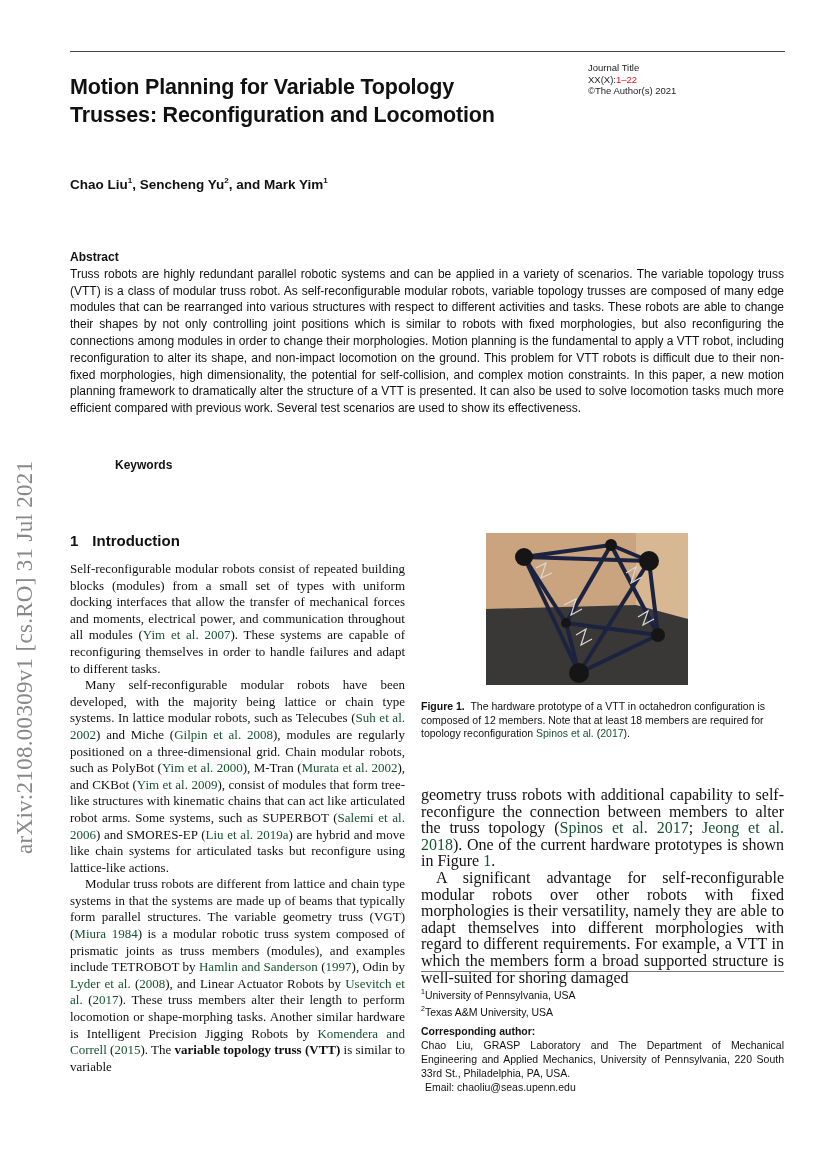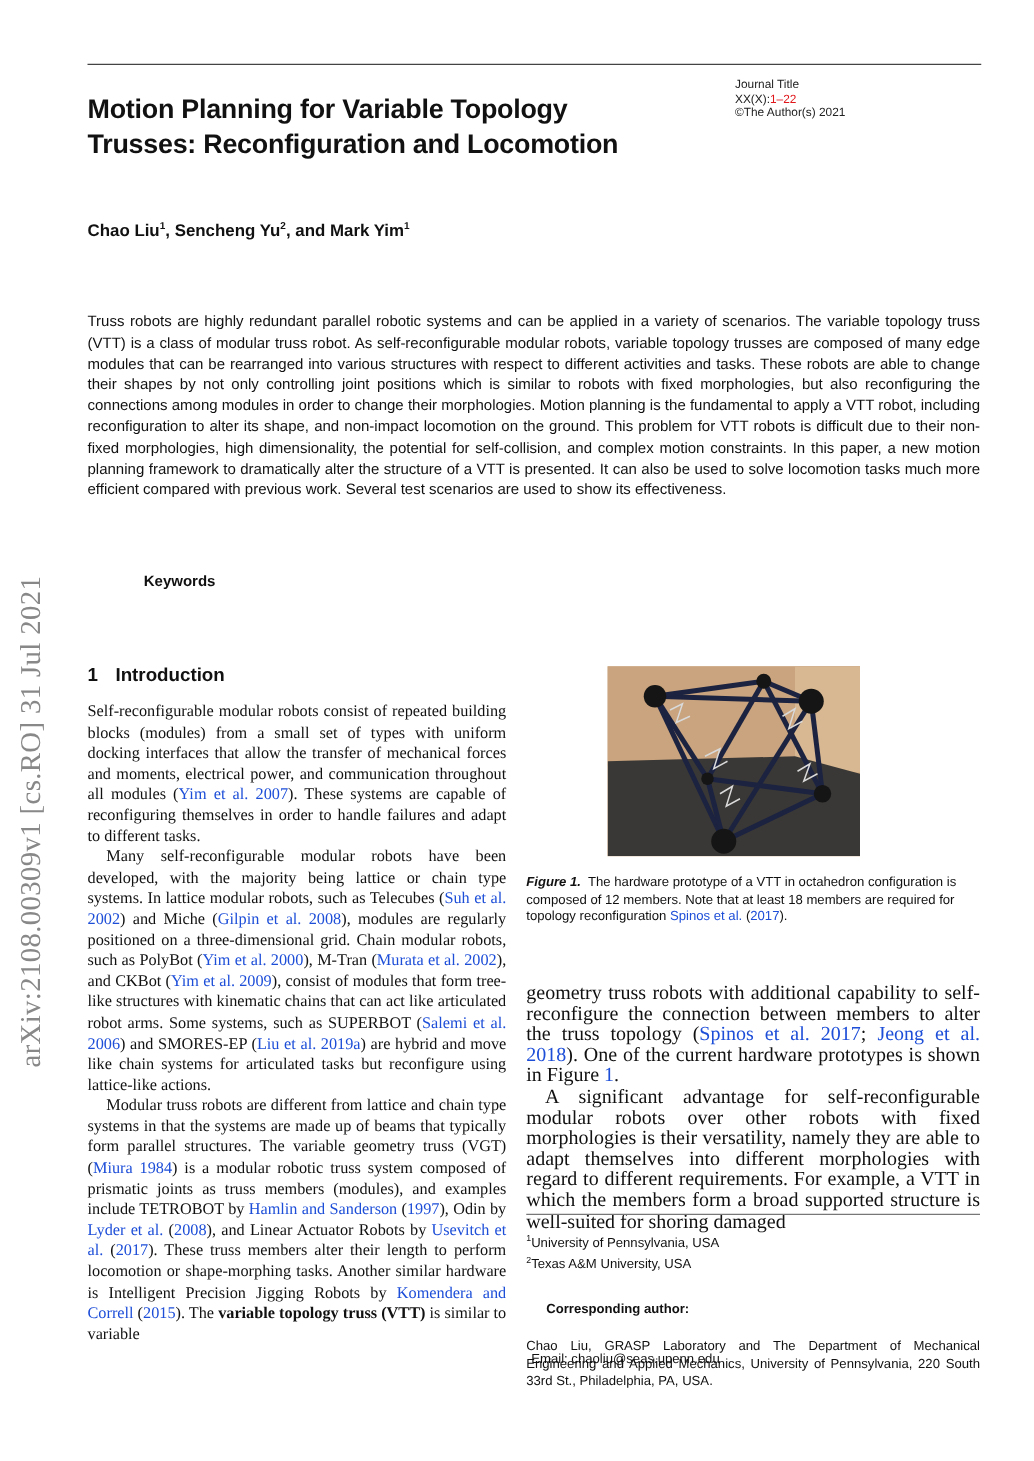--- a/index.html
+++ b/index.html
@@ -16,30 +16,30 @@
   .abstract h3,.keywords h3{margin:0;font-size:12px;font-weight:bold;}
   .abstract p{margin:0;text-align:justify;}
   .keywords{position:absolute;left:70px;top:457px;width:714px;font-size:12px;line-height:16.5px;margin-left:45px;}
   .keywords p{margin:0;}
   .arxiv{position:absolute;left:12px;top:854px;transform:rotate(-90deg);transform-origin:0 0;font-size:23px;color:#888;white-space:nowrap;letter-spacing:0.3px;}
   .sec-head{position:absolute;left:70px;top:532px;font-size:15px;font-weight:bold;}
   .sec-head .num{margin-right:14px;}
   .col-left{position:absolute;left:70px;top:561px;width:335px;font-size:13px;line-height:16.6px;}
   .col-left p,.col-right p{margin:0;text-align:justify;}
   .indent{text-indent:15px;}
-  .cite{color:#1d4ed8;margin-top:16px;}
+  .cite{color:#14532d;margin-top:16px;}
   .figure{position:absolute;left:486px;top:533px;width:202px;height:152px;background:#c9a47e;overflow:hidden;}
   .caption{position:absolute;left:421px;top:700px;width:362px;font-size:10.5px;line-height:13.5px;}
-  .caption b{font-weight:bold;font-style:italic;}
+  .caption b{font-weight:bold;}
   .col-right{position:absolute;left:421px;top:787px;width:363px;font-size:16px;line-height:16.6px;}
   .foot-rule{position:absolute;left:421px;top:971px;width:363px;height:1px;background:#777;}
   .affil{position:absolute;left:421px;top:985px;font-size:10.5px;line-height:14px;}
   .affil sup{font-size:7px;}
   .corr{position:absolute;left:421px;top:1024px;width:363px;font-size:10.5px;line-height:14px;}
-  .corr h4{margin:16px;font-size:10.5px;font-weight:bold;}
+  .corr h4{margin:0;font-size:10.5px;font-weight:bold;}
   .corr p{margin:0;text-align:justify;}
   .email{position:absolute;left:425px;top:1081px;font-size:10.5px;}
 </style>
 </head>
 <body>
 
 <div class="top-rule"></div>
 
 <div class="journal sans">
   <div>Journal Title</div>
@@ -47,20 +47,21 @@
   <div>©The Author(s) 2021</div>
 </div>
 
 <div class="title sans">Motion Planning for Variable Topology Trusses: Reconfiguration and Locomotion</div>
 
 <div class="authors sans">
   <span>Chao Liu</span><sup>1</sup><span>, </span><span>Sencheng Yu</span><sup>2</sup><span>, and </span><span>Mark Yim</span><sup>1</sup>
 </div>
 
 <div class="abstract sans">
+  <h3>Abstract</h3>
   <p>Truss robots are highly redundant parallel robotic systems and can be applied in a variety of scenarios. The variable topology truss (VTT) is a class of modular truss robot. As self-reconfigurable modular robots, variable topology trusses are composed of many edge modules that can be rearranged into various structures with respect to different activities and tasks. These robots are able to change their shapes by not only controlling joint positions which is similar to robots with fixed morphologies, but also reconfiguring the connections among modules in order to change their morphologies. Motion planning is the fundamental to apply a VTT robot, including reconfiguration to alter its shape, and non-impact locomotion on the ground. This problem for VTT robots is difficult due to their non-fixed morphologies, high dimensionality, the potential for self-collision, and complex motion constraints. In this paper, a new motion planning framework to dramatically alter the structure of a VTT is presented. It can also be used to solve locomotion tasks much more efficient compared with previous work. Several test scenarios are used to show its effectiveness.</p>
 </div>
 
 <div class="keywords sans">
   <h3>Keywords</h3>
 </div>
 
 <div class="arxiv serif">arXiv:2108.00309v1  [cs.RO]  31 Jul 2021</div>
 
 <div class="sec-head sans">

